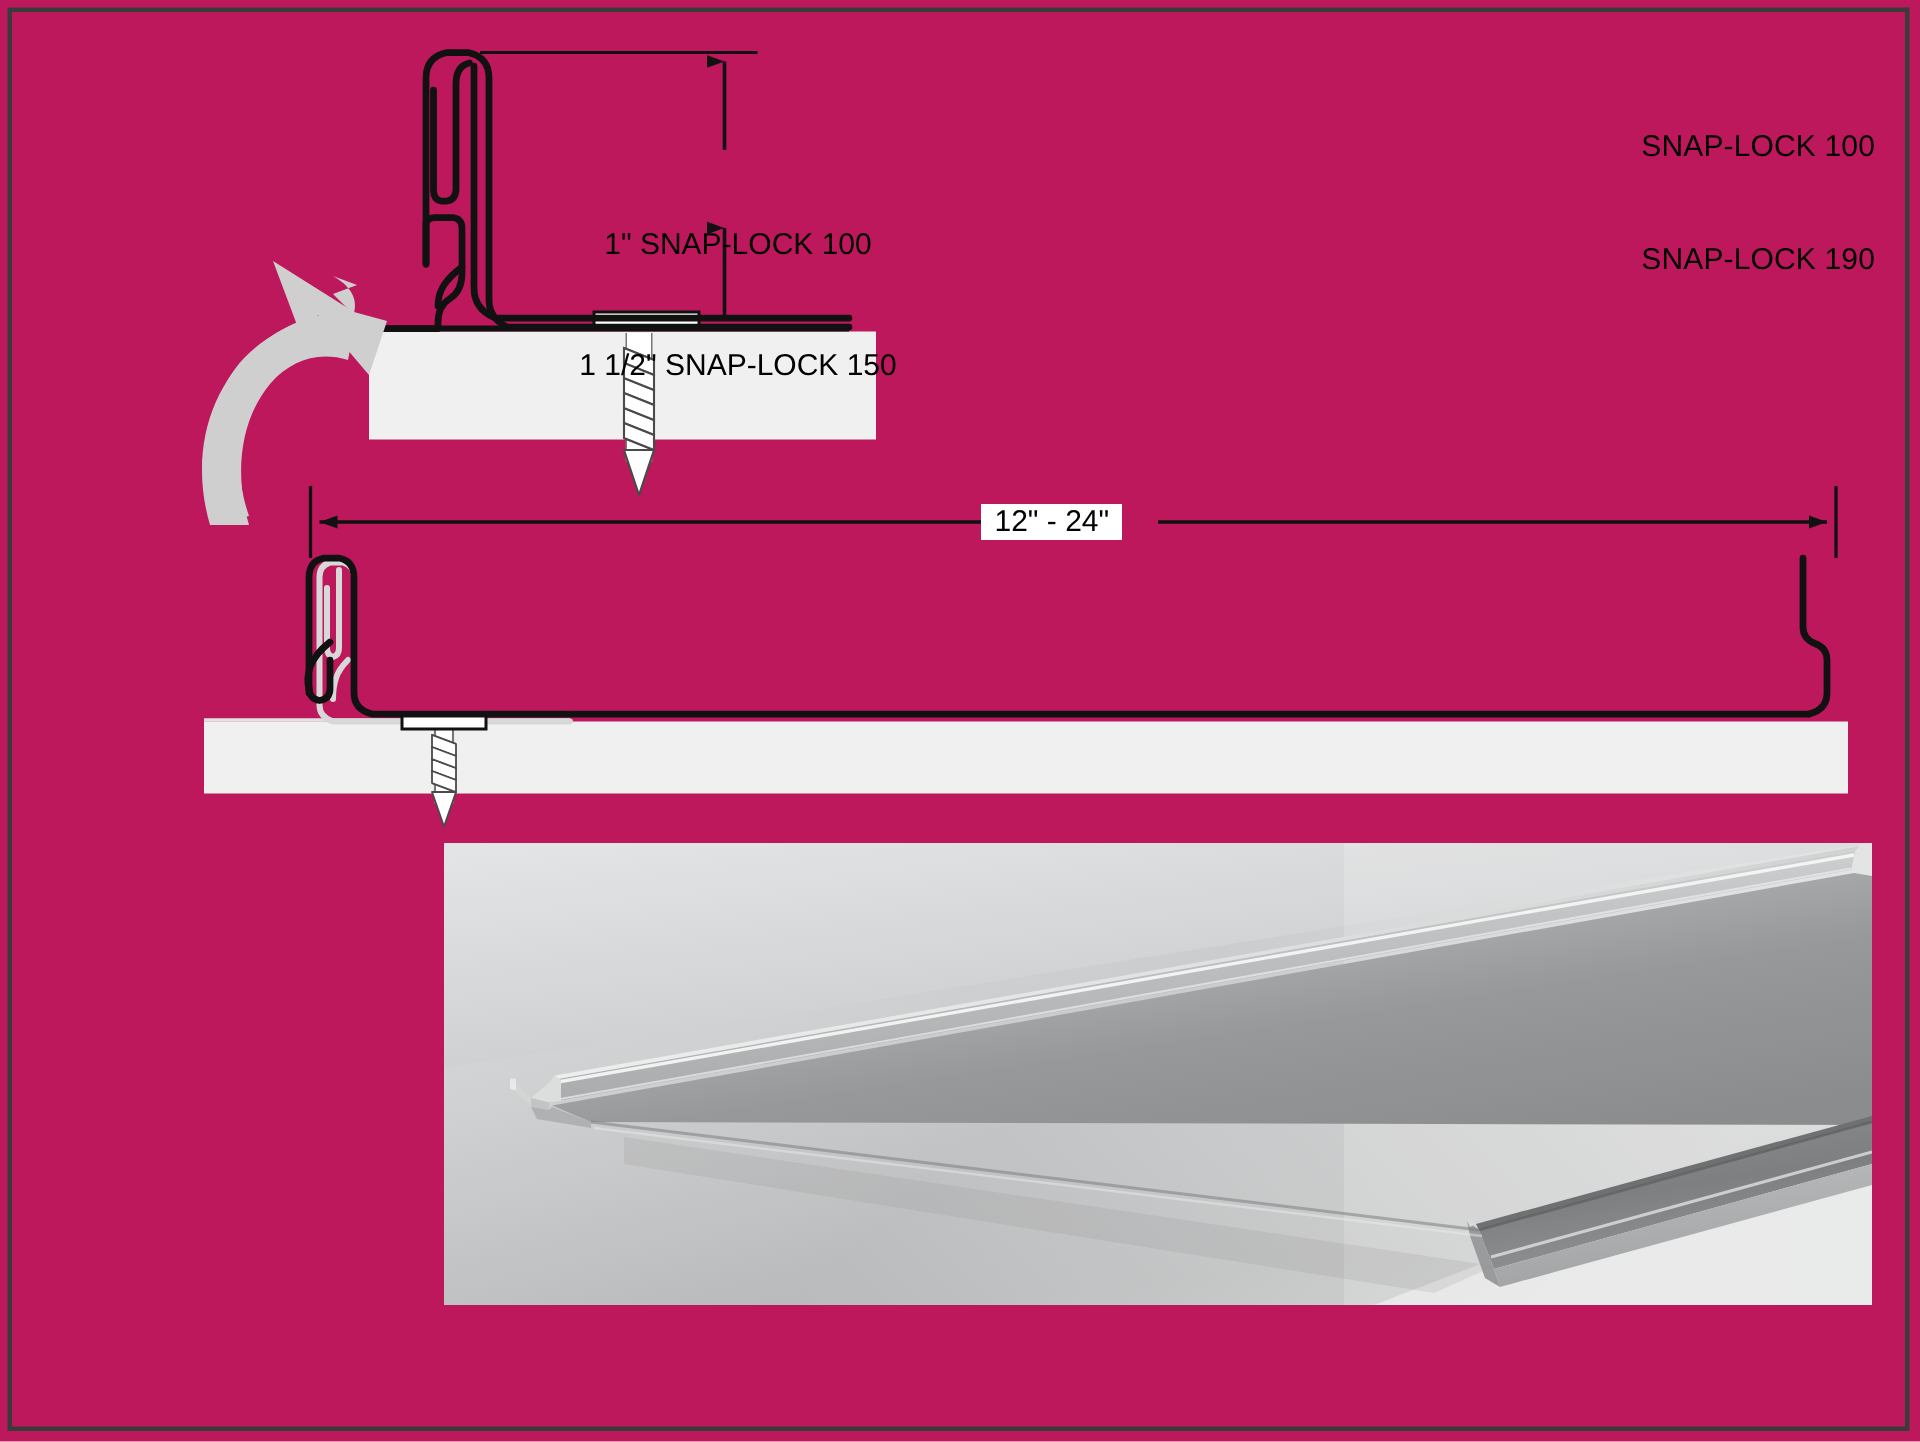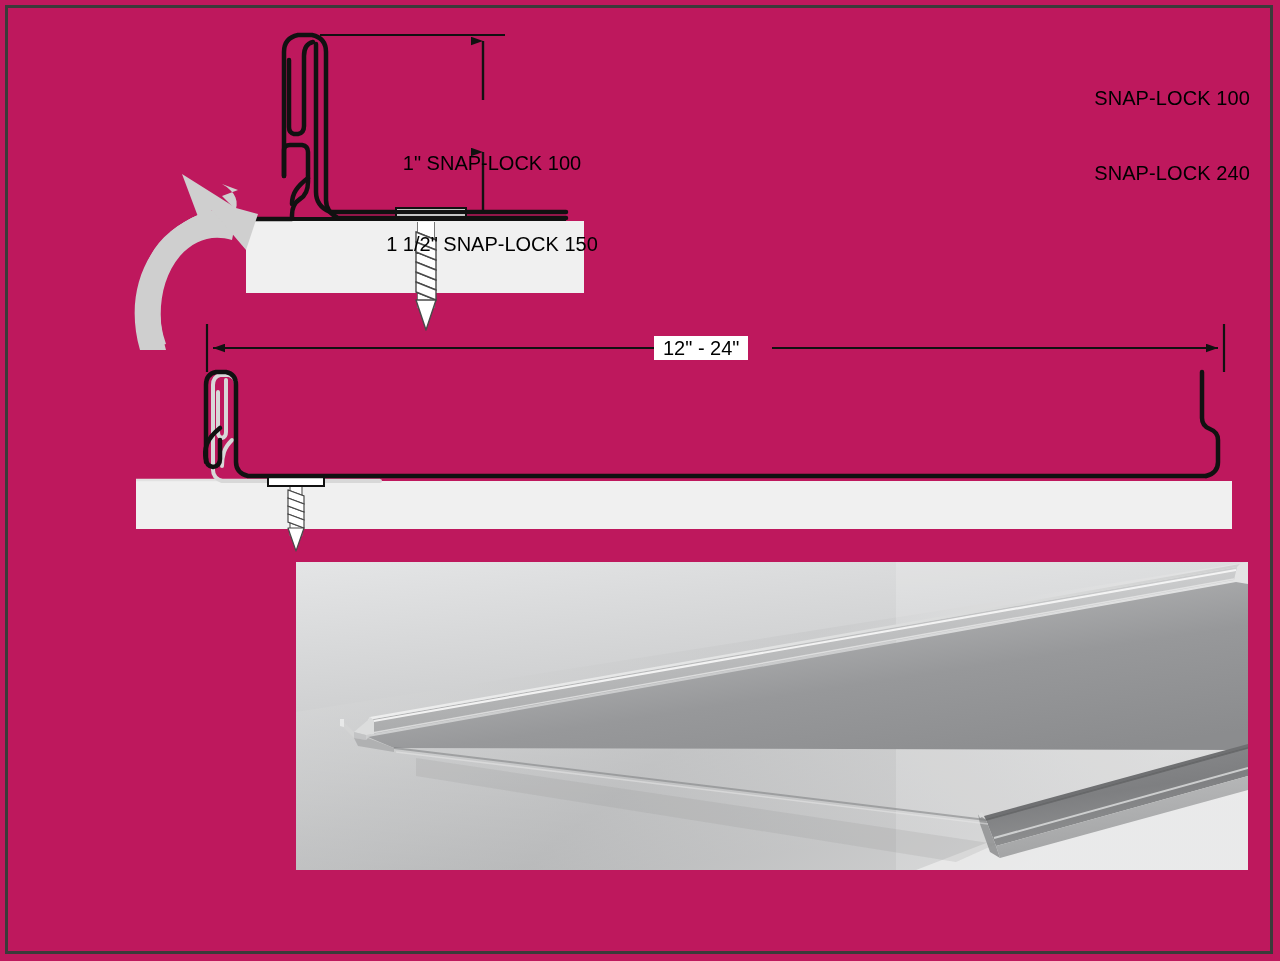--- a/index.html
+++ b/index.html
@@ -233,21 +233,21 @@
       <path d="M1224,324 L1224,372" stroke="#111" stroke-width="2.2" fill="none"></path>
 
       <path d="M660,348 L213,348" stroke="#111" stroke-width="2.2" fill="none" marker-end="url(#arrH)"></path>
 
       <path d="M772,348 L1218,348" stroke="#111" stroke-width="2.2" fill="none" marker-end="url(#arrHr)"></path>
     </g>
   </svg>
 
   <div id="title-block" class="lbl">
     <div>SNAP-LOCK 100</div>
-    <div>SNAP-LOCK 240</div>
+    <div>SNAP-LOCK 190</div>
   </div>
 
   <div id="dim-height-labels" class="lbl">
     <div>1" SNAP-LOCK 100</div>
     <div>1 1/2" SNAP-LOCK 150</div>
   </div>
 
   <div id="dim-width-label" class="lbl">12" - 24"</div>
 
   <div id="photo">

